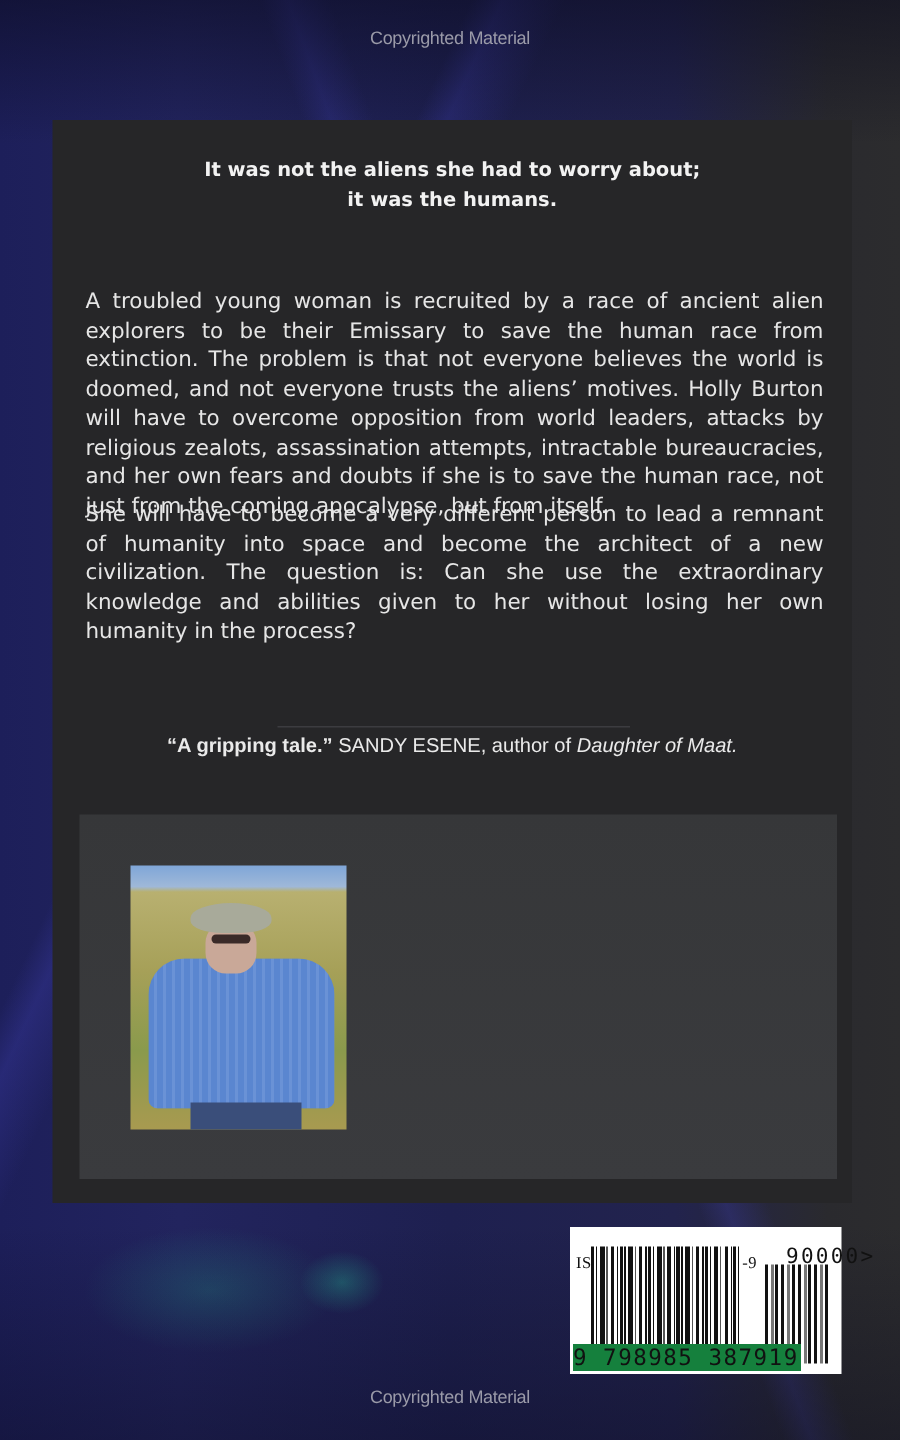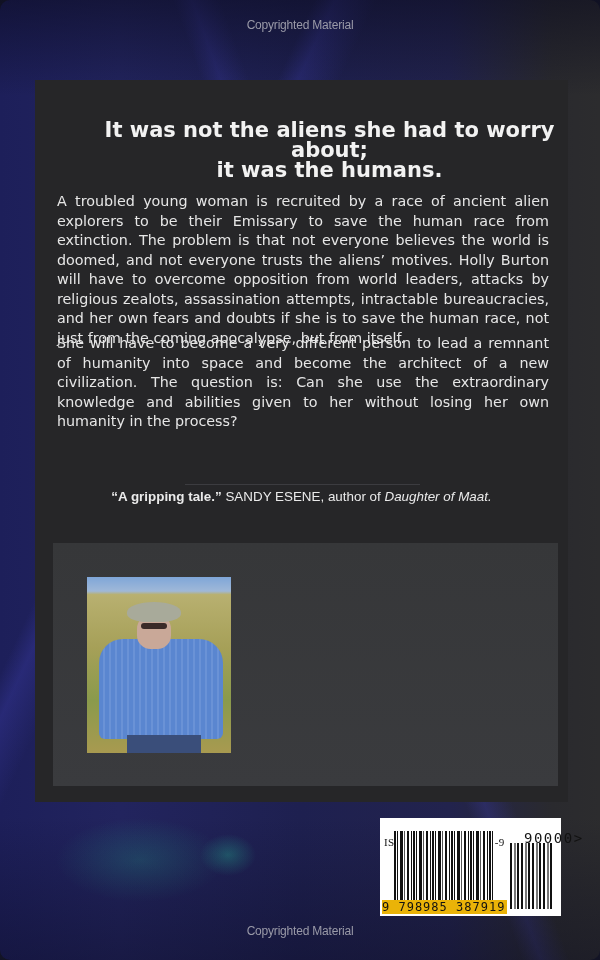--- a/index.html
+++ b/index.html
@@ -9,41 +9,40 @@
     font-family: "DejaVu Sans", sans-serif;
   }
   .cover {
     position: absolute; inset: 0;
     background:
       radial-gradient(ellipse 120px 60px at 140px 860px, rgba(40,180,150,0.25), transparent 70%),
       radial-gradient(ellipse 40px 30px at 228px 855px, rgba(40,200,160,0.35), transparent 70%),
       linear-gradient(115deg, transparent 0 30%, rgba(60,60,170,0.35) 32%, transparent 36% 100%),
       linear-gradient(70deg, transparent 0 55%, rgba(60,60,170,0.30) 57%, transparent 60% 100%),
       linear-gradient(90deg, #1d1f5a 0%, #22245e 20%, #1e2050 50%, #22234d 75%, #2a2a2e 92%, #2c2c2e 100%);
-    border-radius: 10px;
   }
   .cover::before {
     content: ""; position: absolute; inset: 0;
     background:
       linear-gradient(180deg, rgba(10,10,30,0.55) 0%, rgba(10,10,30,0.0) 10%, rgba(10,10,30,0) 85%, rgba(10,10,30,0.4) 100%);
   }
   .copyright {
     position: absolute; color: #9a9aa8; font-family: "Liberation Sans", sans-serif;
     font-size: 12px; letter-spacing: -0.2px;
   }
   .copyright.top { top: 18px; left: 0; width: 600px; text-align: center; }
   .copyright.bottom { bottom: 22px; left: 0; width: 600px; text-align: center; }
 
   .main-panel {
     position: absolute; left: 35px; top: 80px; width: 533px; height: 722px;
     background: #262628;
   }
   .tagline {
-    position: absolute; left: 0; top: 40px; width: 533px; text-align: center;
-    color: #f2f2f2; font-weight: bold; font-size: 21px; line-height: 20px; margin-left: 28px;
+    position: absolute; left: 0; top: 24px; width: 533px; text-align: center;
+    color: #f2f2f2; font-weight: bold; font-size: 13px; line-height: 20px;
   }
   .blurb {
     position: absolute; left: 22px; width: 492px; color: #e6e6e6;
     font-size: 14.3px; line-height: 19.5px; text-align: justify;
     text-align-last: left;
   }
   .blurb.p1 { top: 112px; }
   .blurb.p2 { top: 254px; }
   .quote {
     position: absolute; left: 0; width: 533px; text-align: center;
@@ -113,22 +112,22 @@
     background: repeating-linear-gradient(90deg,
       #111 0 2px, #fff 2px 3px, #111 3px 4px, #fff 4px 6px, #111 6px 9px, #fff 9px 10px,
       #555 10px 11px, #fff 11px 13px, #111 13px 15px, #fff 15px 17px, #111 17px 18px, #fff 18px 19px);
   }
   .bars-addon {
     position: absolute; left: 130px; top: 25px; width: 44px; height: 66px;
     background: repeating-linear-gradient(90deg,
       #111 0 2px, #fff 2px 4px, #777 4px 6px, #fff 6px 7px, #111 7px 9px, #fff 9px 11px);
   }
   .barcode-digits {
-    position: absolute; left: 2px; bottom: 2px; background: #eab308; padding-right: 2px;
-    font-family: "DejaVu Sans Mono", monospace; font-size: 12px; color: #111; letter-spacing: 1px;
+    position: absolute; left: 2px; bottom: 2px; background: #15803d; padding-right: 2px;
+    font-family: "DejaVu Sans Mono", monospace; font-size: 15px; color: #111; letter-spacing: 1px;
   }
 </style>
 </head>
 <body>
 
 <div class="cover">
 
   <div class="copyright top">Copyrighted Material</div>
 
   <div class="main-panel">

